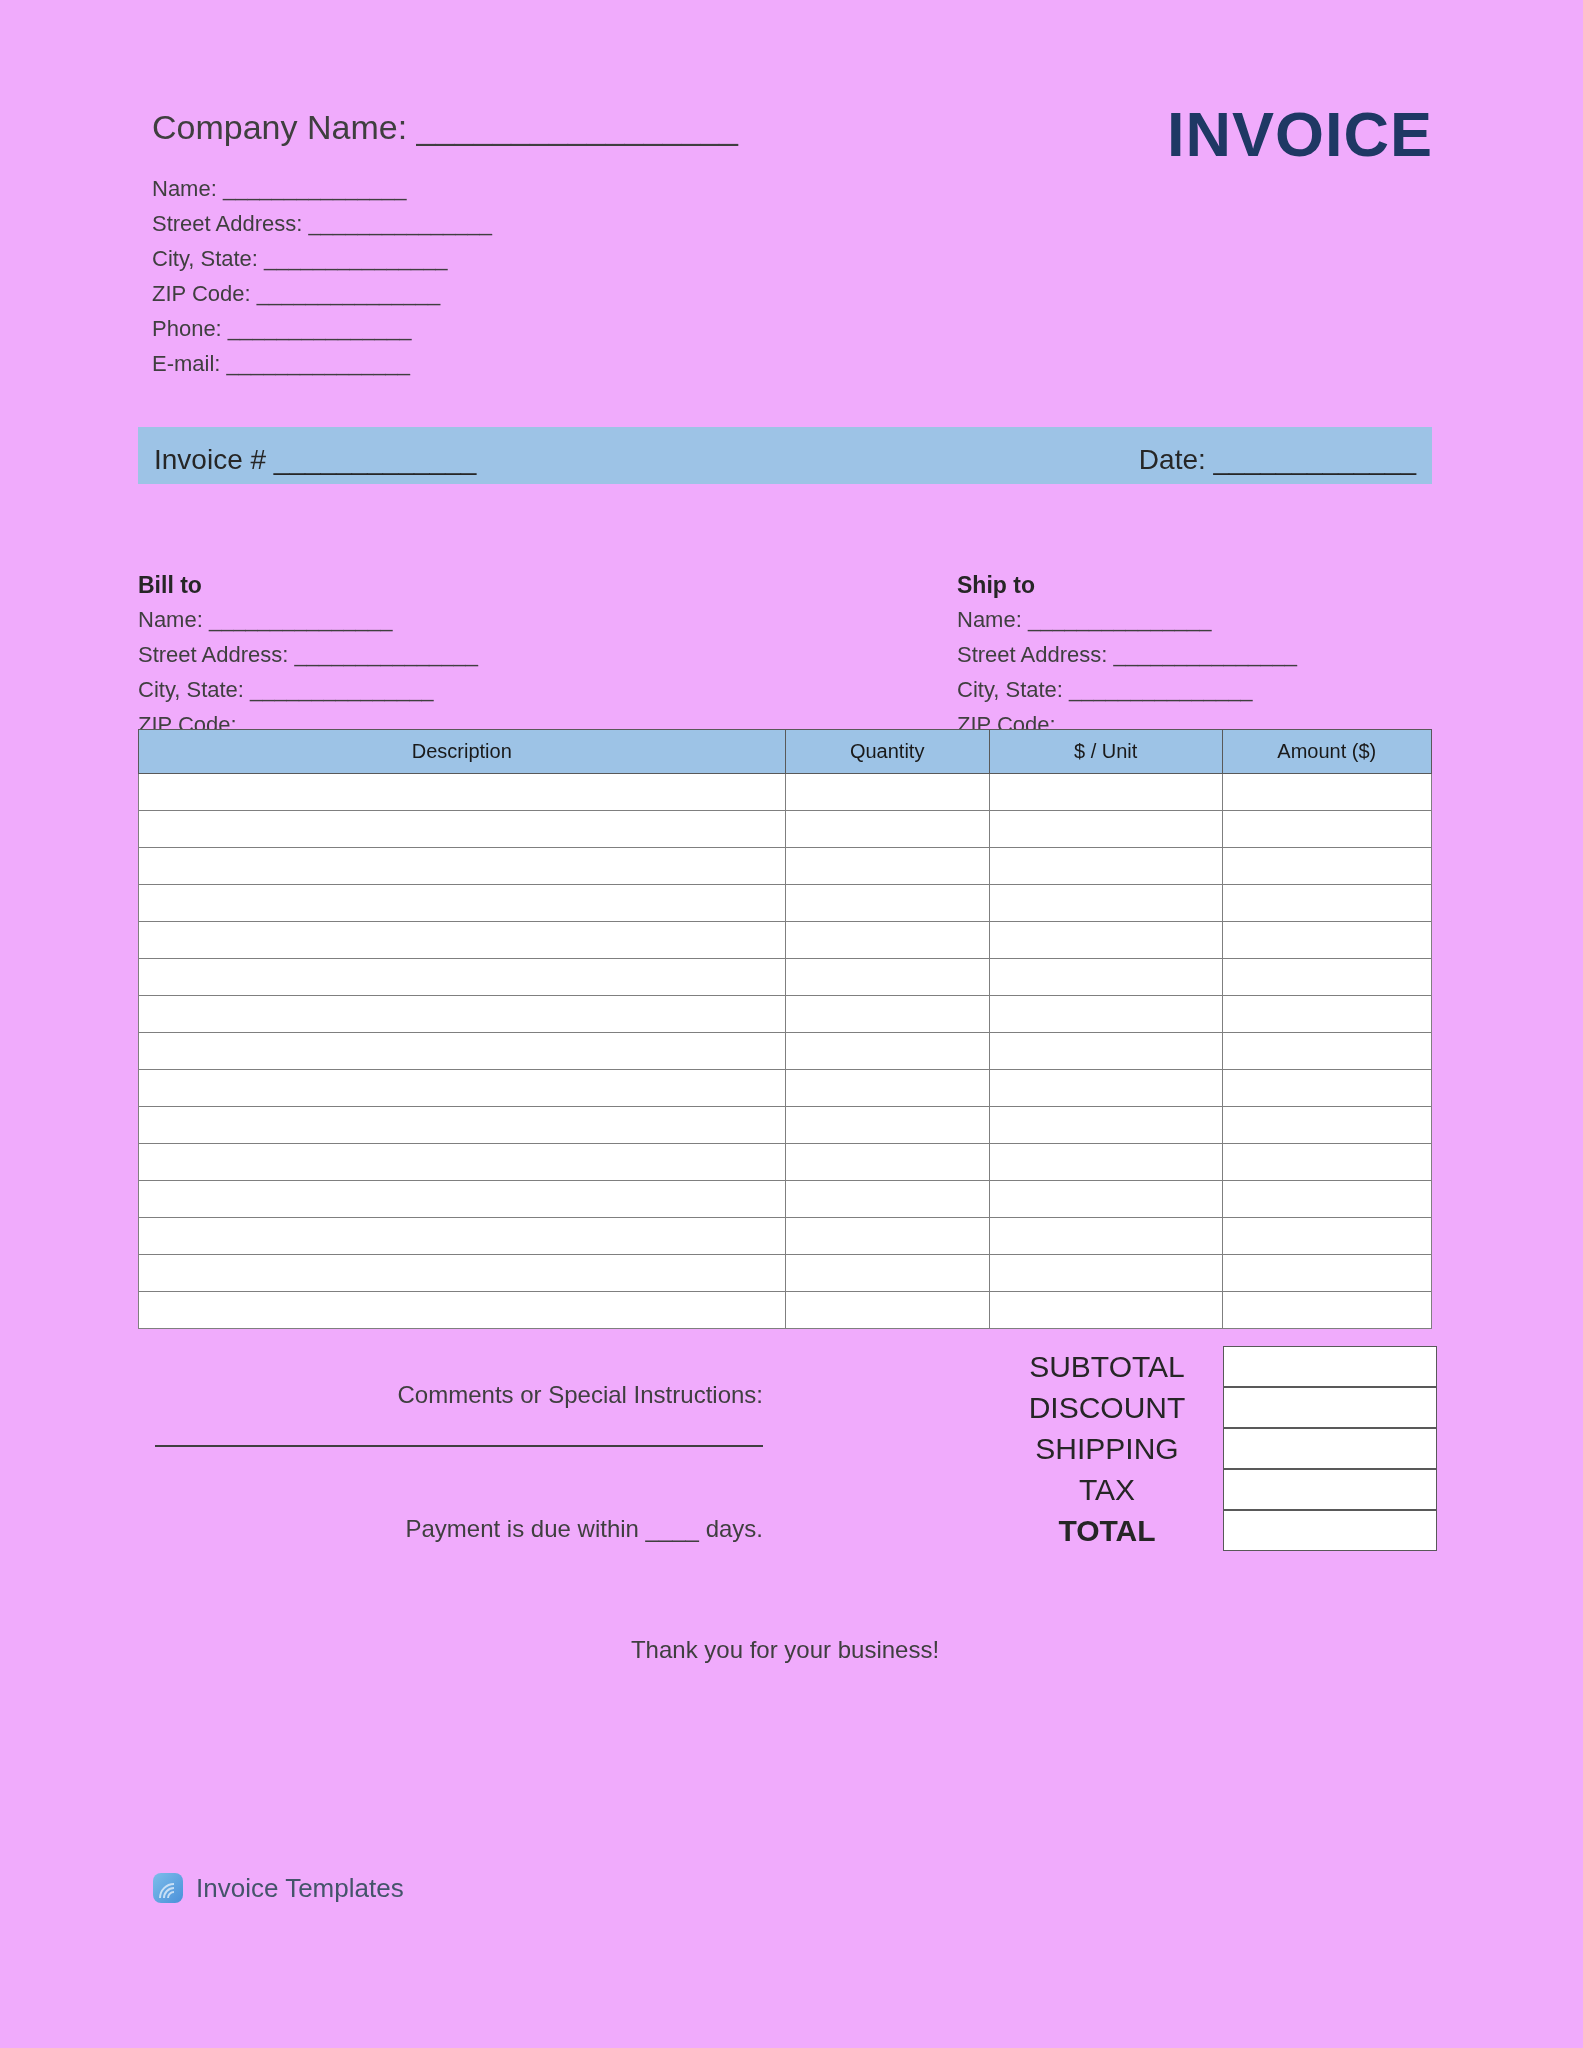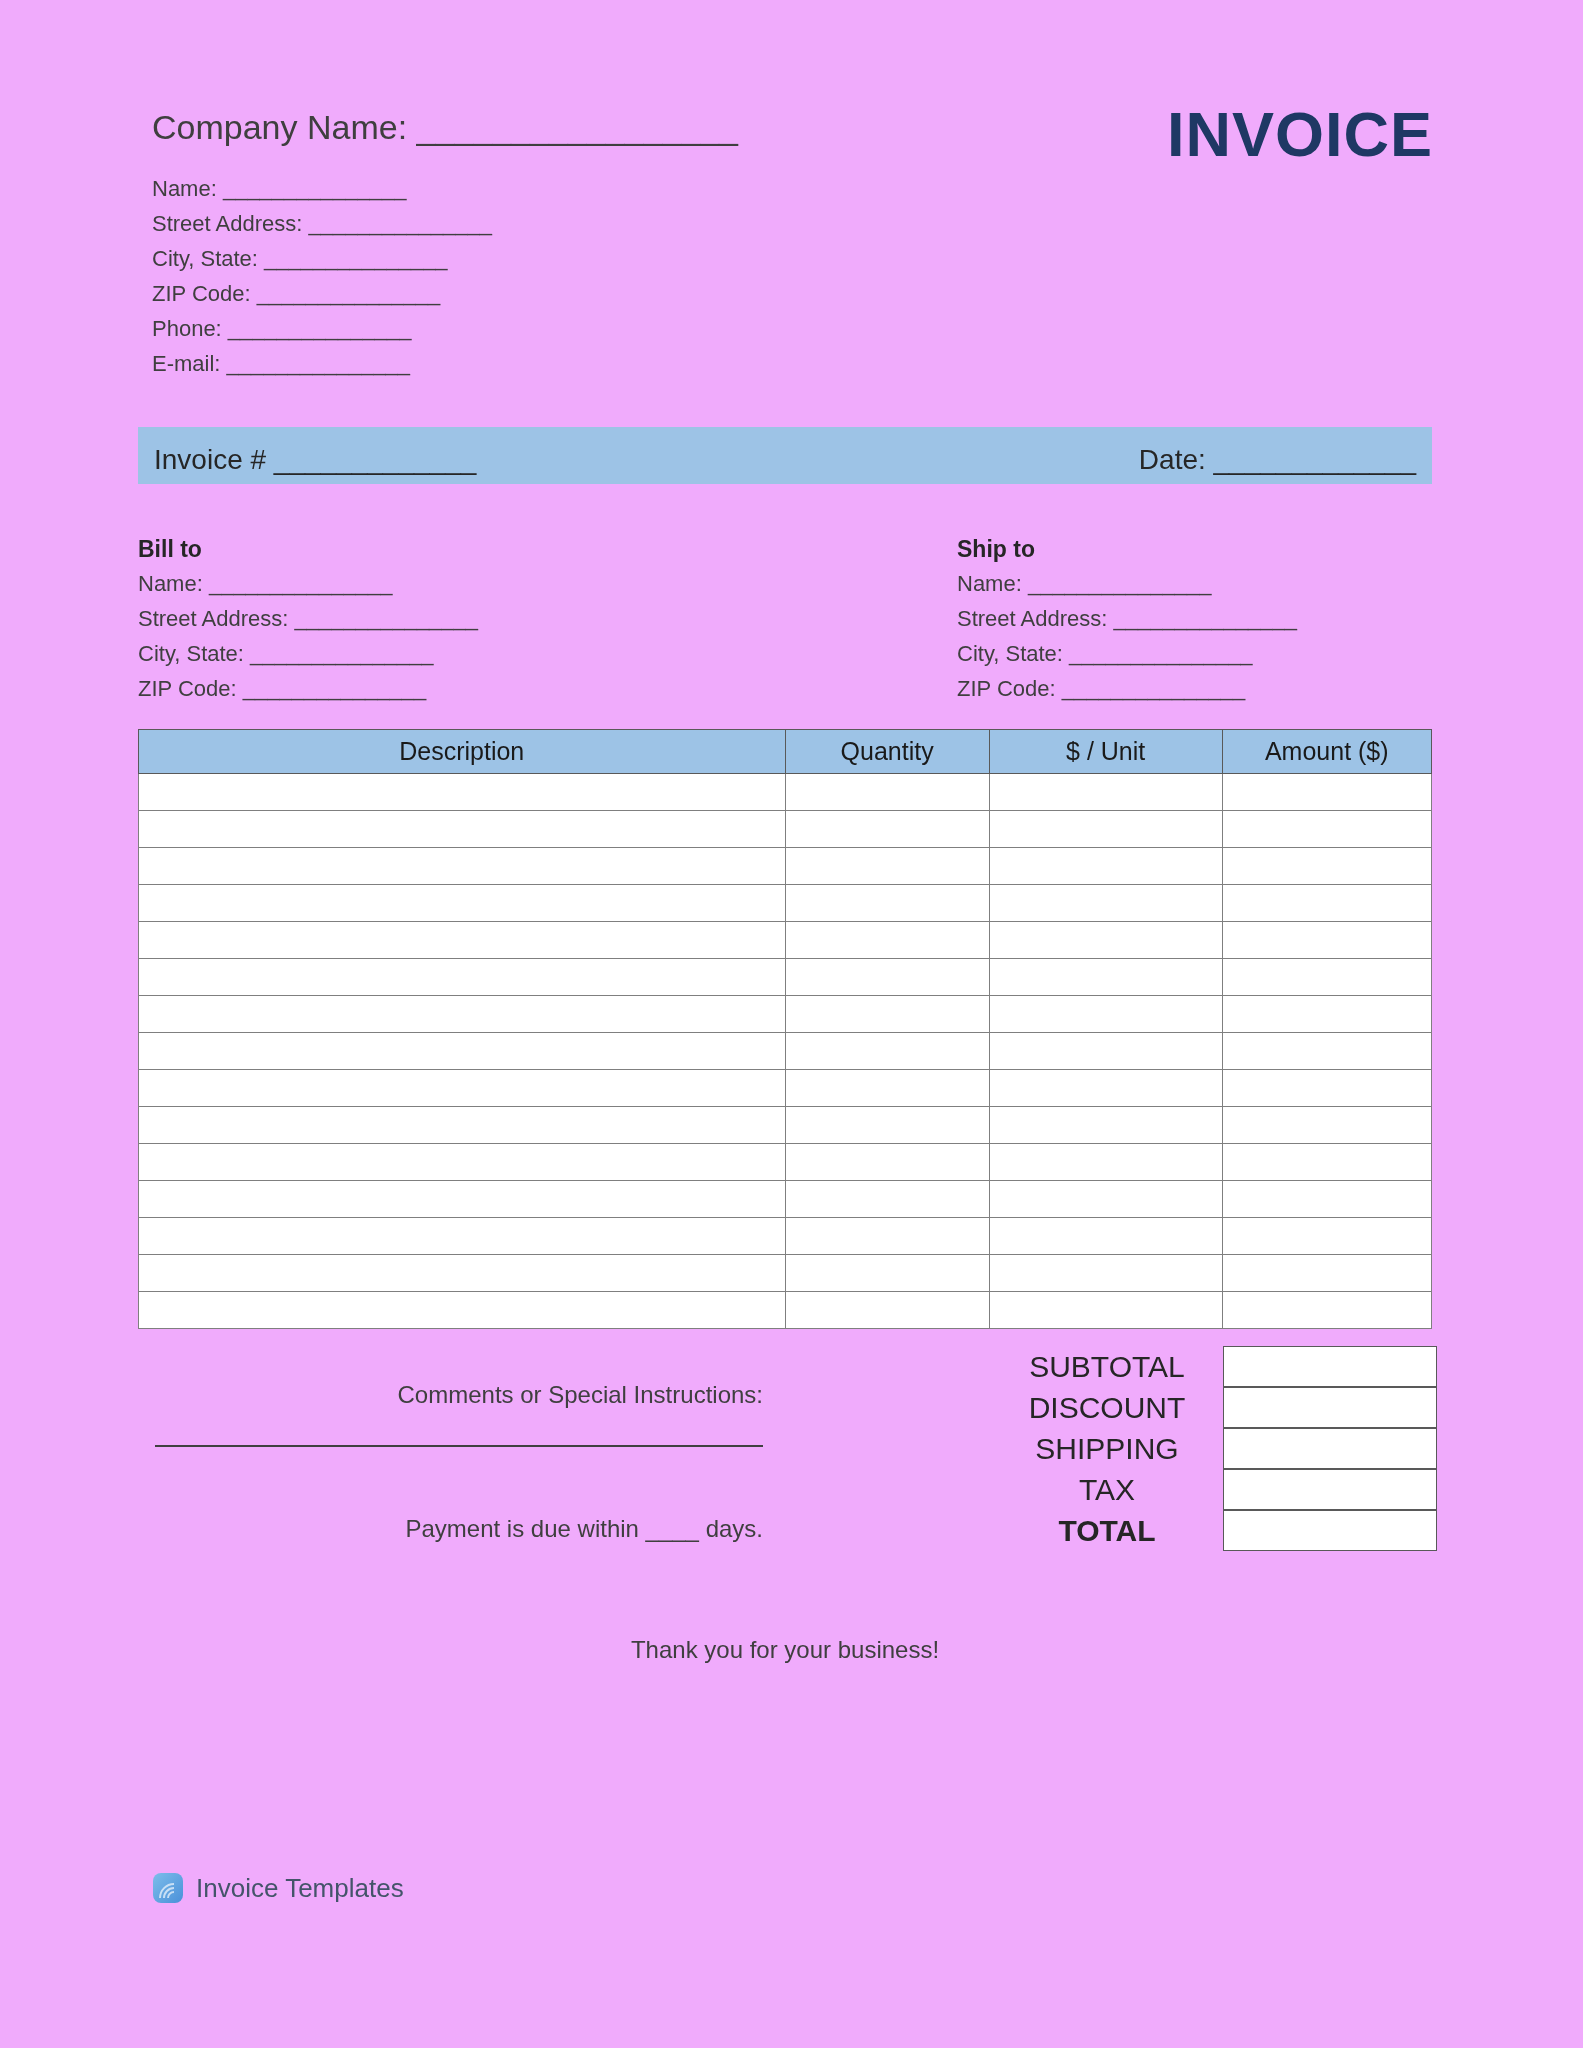--- a/index.html
+++ b/index.html
@@ -31,35 +31,35 @@
   .invoice-bar {
     position:absolute; left:138px; top:427px; width:1294px; height:57px;
     background:#9DC3E6;
     display:flex; justify-content:space-between; align-items:center;
     padding:8px 16px 0 16px;
     font-size:28px; color:#262626;
   }
 
   
   .addresses { position:absolute; left:138px; top:533px; width:1294px; display:flex; }
-  .address-block { width:819px; }
+  .address-block { width:819px;margin-top:36px; }
   .address-block.ship { width:475px; }
   .address-heading { font-size:23px; font-weight:700; color:#262626; line-height:33px; }
   .address-line { font-size:22px; line-height:35px; color:#3f3f3f; }
 
   
   .items-table {
     position:absolute; left:138px; top:729px; width:1294px;
     border-collapse:collapse; table-layout:fixed;
   }
   .items-table th {
     background:#9DC3E6;
     border:1px solid #595959;
     height:44px;
-    font-size:25px; font-weight:400; color:#1a1a1a;
+    font-size:20px; font-weight:400; color:#1a1a1a;
     text-align:center; vertical-align:middle;
   }
   .items-table td {
     border:1px solid #7f7f7f;
     height:37px;
     background:#ffffff;
   }
 
   
   .comments {

